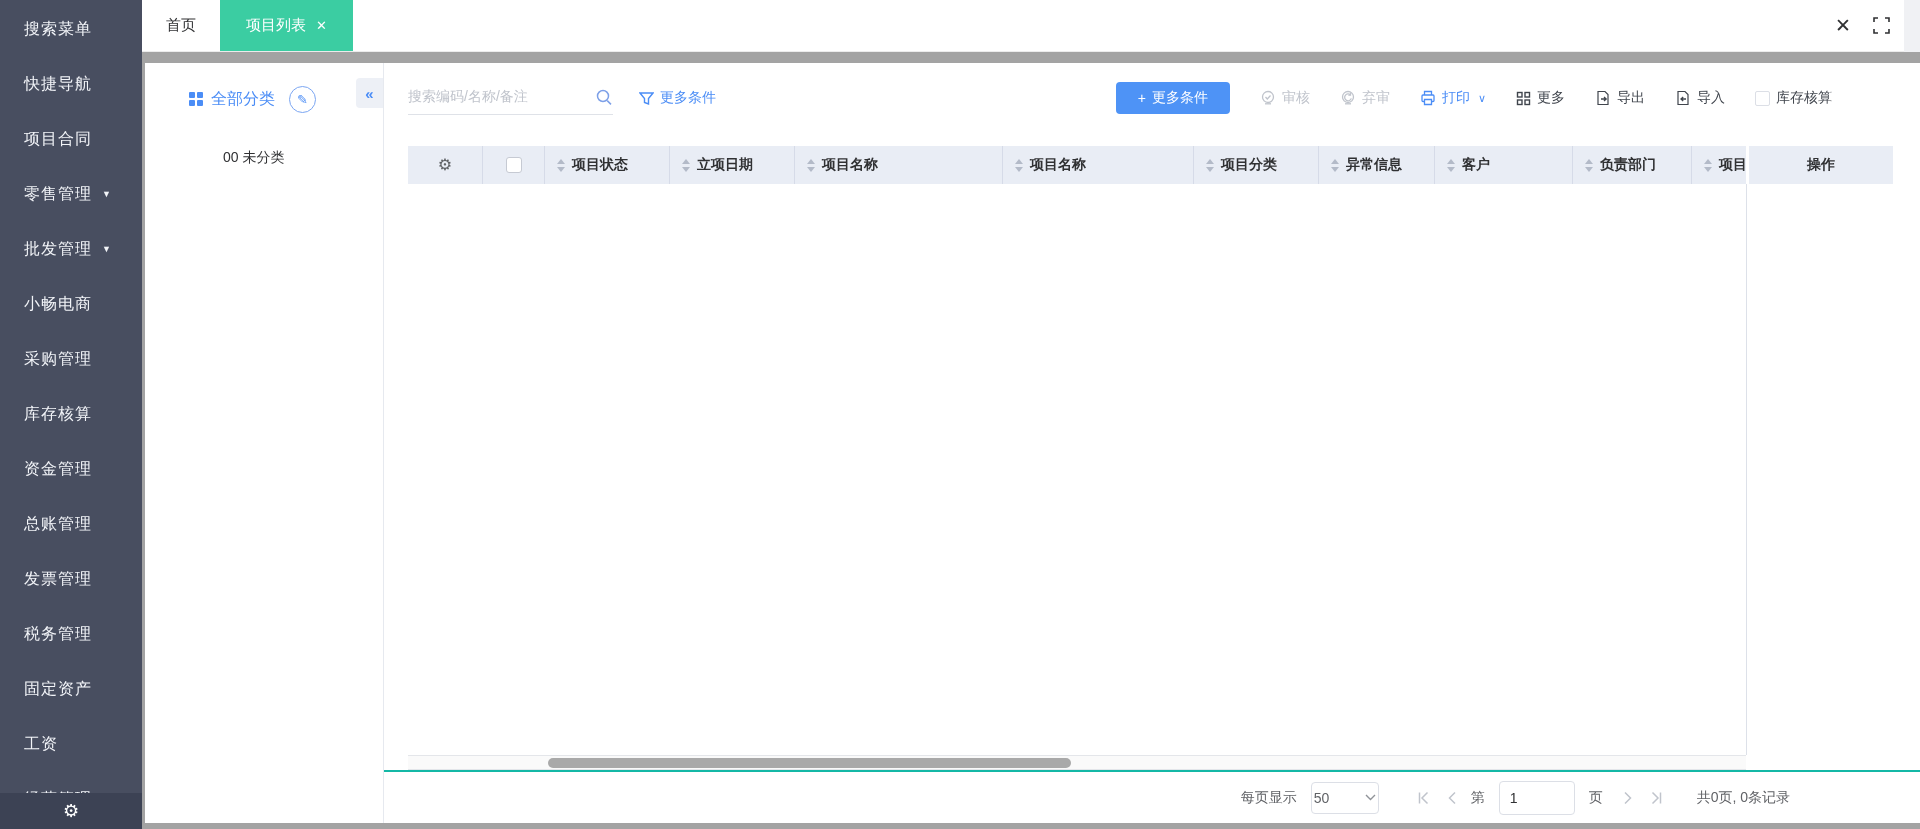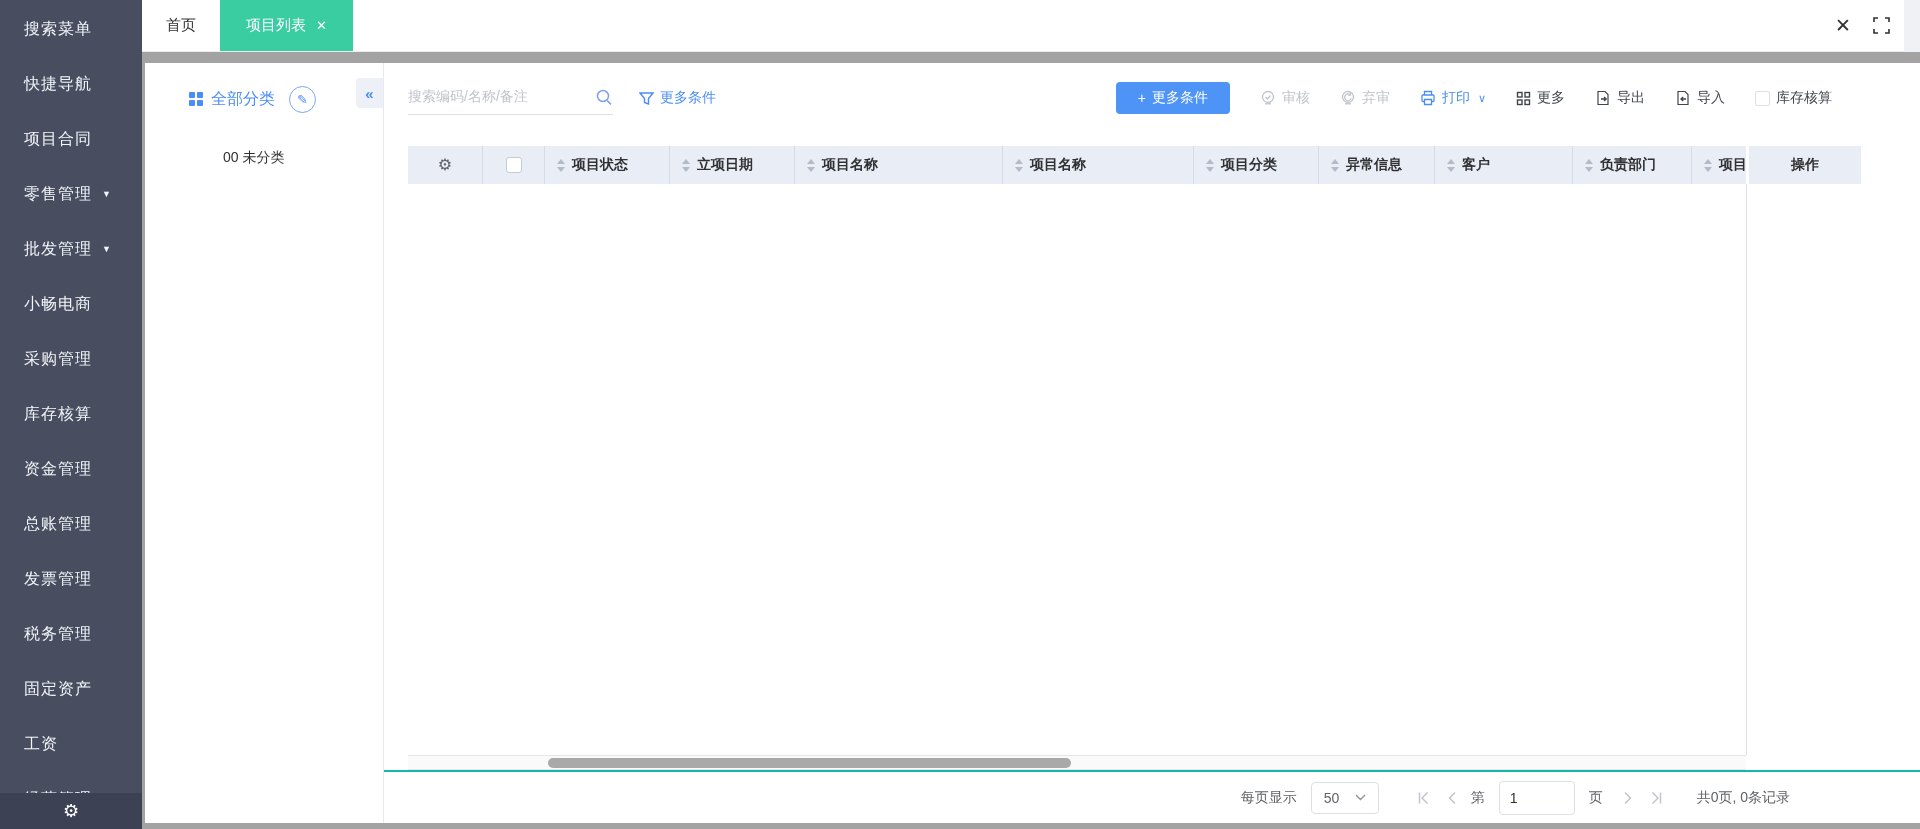--- a/index.html
+++ b/index.html
@@ -70,37 +70,37 @@
     font-weight:bold; font-size:14px; color:#303133; padding-left:12px; white-space:nowrap; overflow:hidden; }
   .th.center { justify-content:center; padding-left:0; }
   .sort { display:inline-flex; flex-direction:column; gap:3px; margin-right:7px; flex:none; }
   .sort i { width:0; height:0; border-left:4px solid transparent; border-right:4px solid transparent; }
   .sort .up { border-bottom:5px solid #b3bac8; }
   .sort .down { border-top:5px solid #b3bac8; }
   .th-gear { width:75px; justify-content:center; padding-left:0; }
   .th-check { width:62px; justify-content:center; padding-left:0; }
   .check-box { width:16px; height:16px; background:#fff; border:1px solid #c6cad3; border-radius:3px; }
   .th-gap { width:3px; background:#ffffff; flex:none; }
-  .th-action { width:112px; border-right:none; }
+  .th-action { width:144px; border-right:none; }
 
   
   .tbody { flex:1; position:relative; background:#ffffff; }
   .pin-line { position:absolute; left:1362px; top:0; bottom:0; width:1px; background:#dde1e9; }
 
   
   .hscroll { margin-left:24px; width:1338px; height:15px; background:#fafafa;
     border-top:1px solid #e4e6ea; border-bottom:1px solid #e4e6ea; position:relative; flex:none; }
   .hthumb { position:absolute; left:140px; top:2px; width:523px; height:10px;
     background:#a9a9a9; border-radius:5px; cursor:grab; }
 
   
   .pfooter { height:53px; border-top:2px solid #14b8a6; display:flex; align-items:center;
     justify-content:flex-end; padding-right:130px; gap:14px; flex:none; color:#606266; }
   .psel { width:68px; height:32px; border:1px solid #dcdfe6; border-radius:4px; display:flex;
-    align-items:center; padding:0 12px; gap:14px; cursor:pointer; color:#606266; }
+    align-items:center; padding:0 2px; gap:14px; cursor:pointer; color:#606266; }
   .psel .val { flex:1; }
   .pg-icons { display:flex; align-items:center; gap:16px; margin-left:24px; }
   .pg-ic { display:flex; cursor:pointer; }
   .pg-input { width:76px; height:34px; border:1px solid #dcdfe6; border-radius:4px;
     padding:0 10px; font-size:14px; color:#303133; outline:none; }
   .pg-txt { color:#606266; }
   .pg-summary { margin-left:20px; color:#606266; }
   svg { display:block; }
 </style>
 </head>

